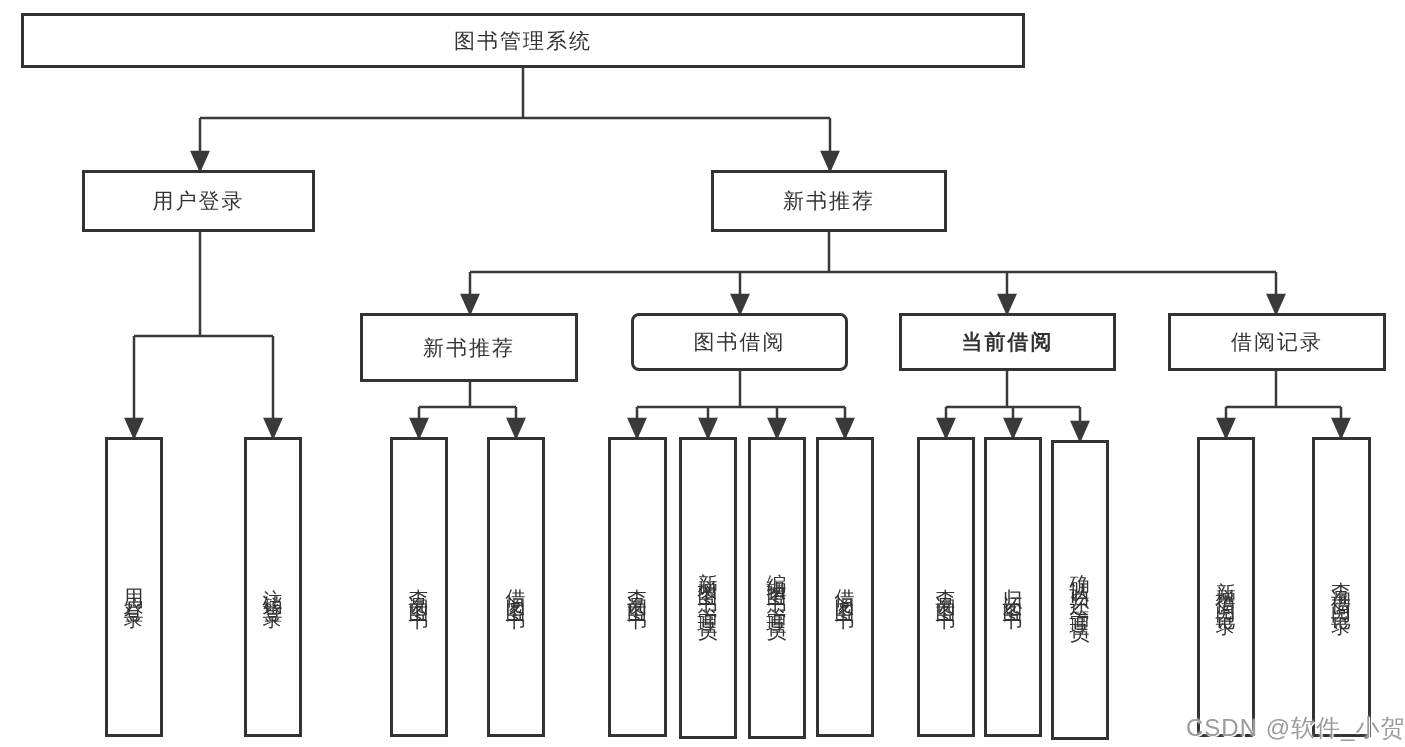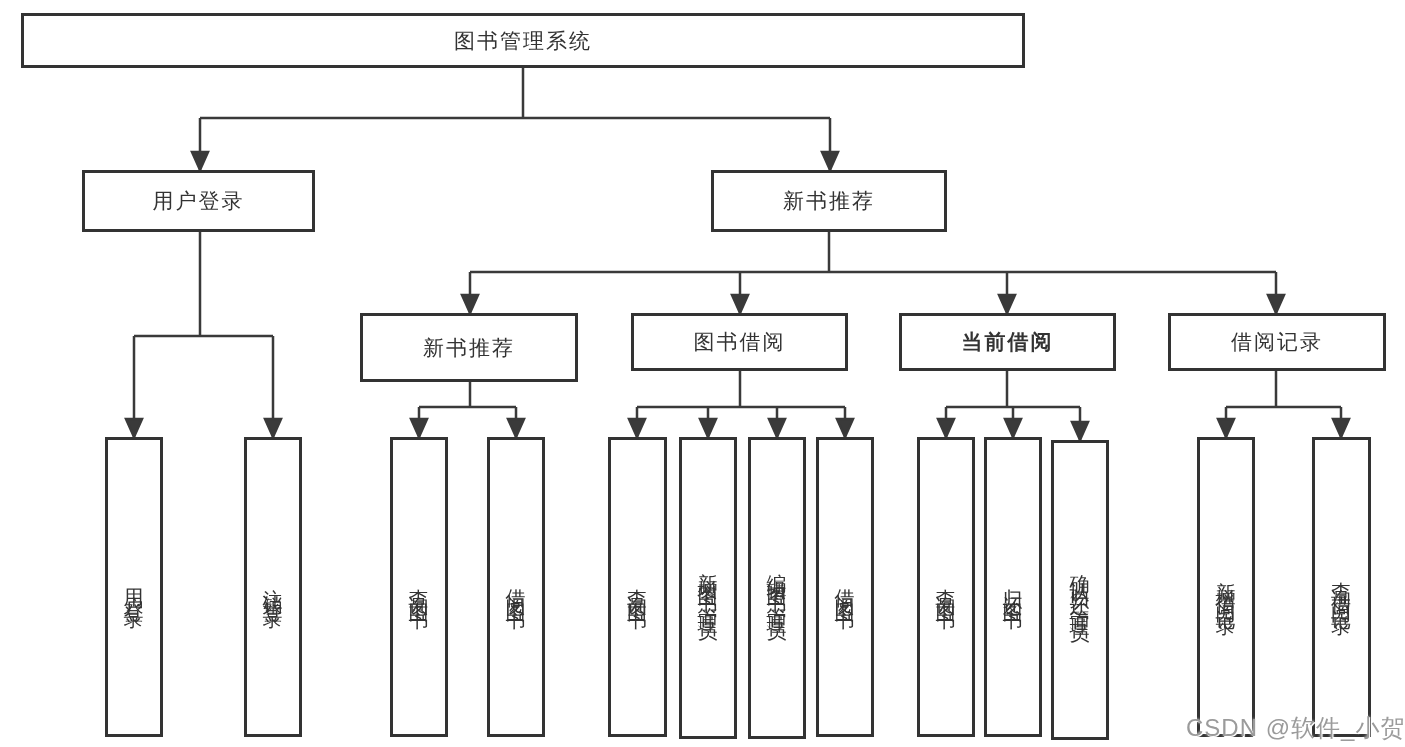--- a/index.html
+++ b/index.html
@@ -105,21 +105,21 @@
       <polygon points="1333,419 1349,419 1341,437"></polygon>
     </g>
   </svg>
 
   <div class="box h" style="left:21px; top:13px; width:1004px; height:55px;">图书管理系统</div>
 
   <div class="box h" style="left:82px; top:170px; width:233px; height:62px;">用户登录</div>
   <div class="box h" style="left:711px; top:170px; width:236px; height:62px;">新书推荐</div>
 
   <div class="box h" style="left:360px; top:313px; width:218px; height:69px;">新书推荐</div>
-  <div class="box h" style="left:631px; top:313px; width:217px; height:58px;">图书借阅</div>
+  <div class="box h" style="left:631px; top:313px; width:217px; height:58px;border-radius:8px;">图书借阅</div>
   <div class="box h" style="left:899px; top:313px; width:217px; height:58px;font-weight:bold;">当前借阅</div>
   <div class="box h" style="left:1168px; top:313px; width:218px; height:58px;">借阅记录</div>
 
   <div class="box v" style="left:105px; top:437px; width:58px; height:300px;">用户登录</div>
   <div class="box v" style="left:244px; top:437px; width:58px; height:300px;">注销登录</div>
 
   <div class="box v" style="left:390px; top:437px; width:58px; height:300px;">查询图书</div>
   <div class="box v" style="left:487px; top:437px; width:58px; height:300px;">借阅图书</div>
 
   <div class="box v" style="left:608px; top:437px; width:59px; height:300px;">查询图书</div>

